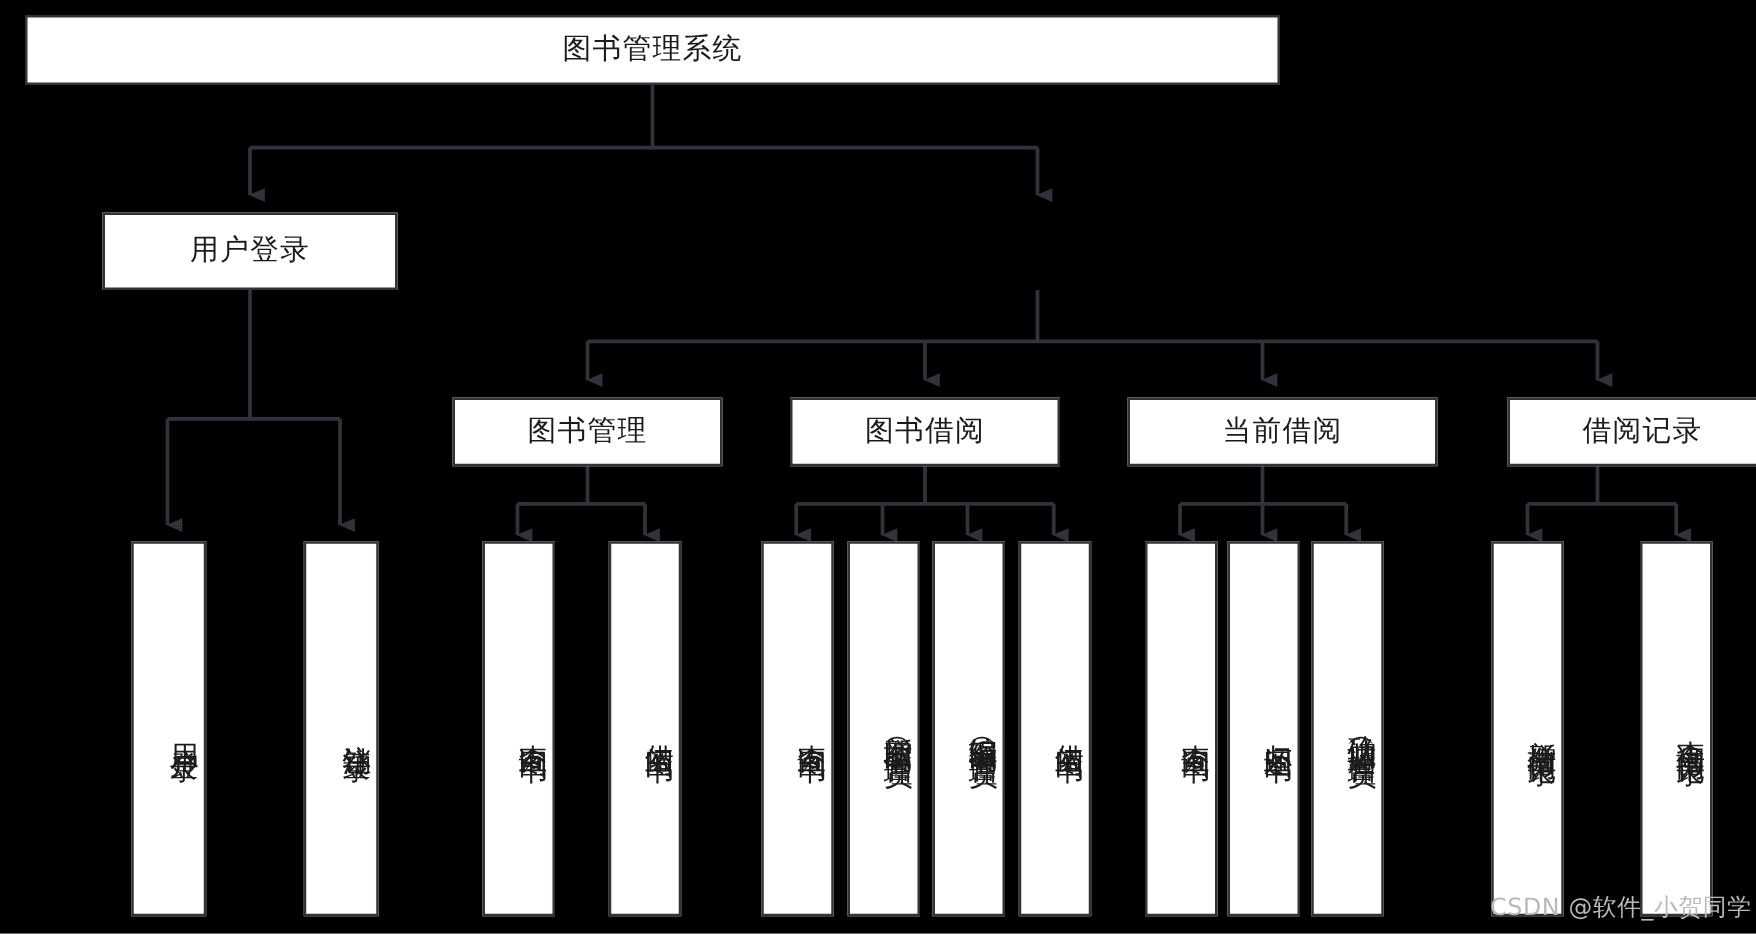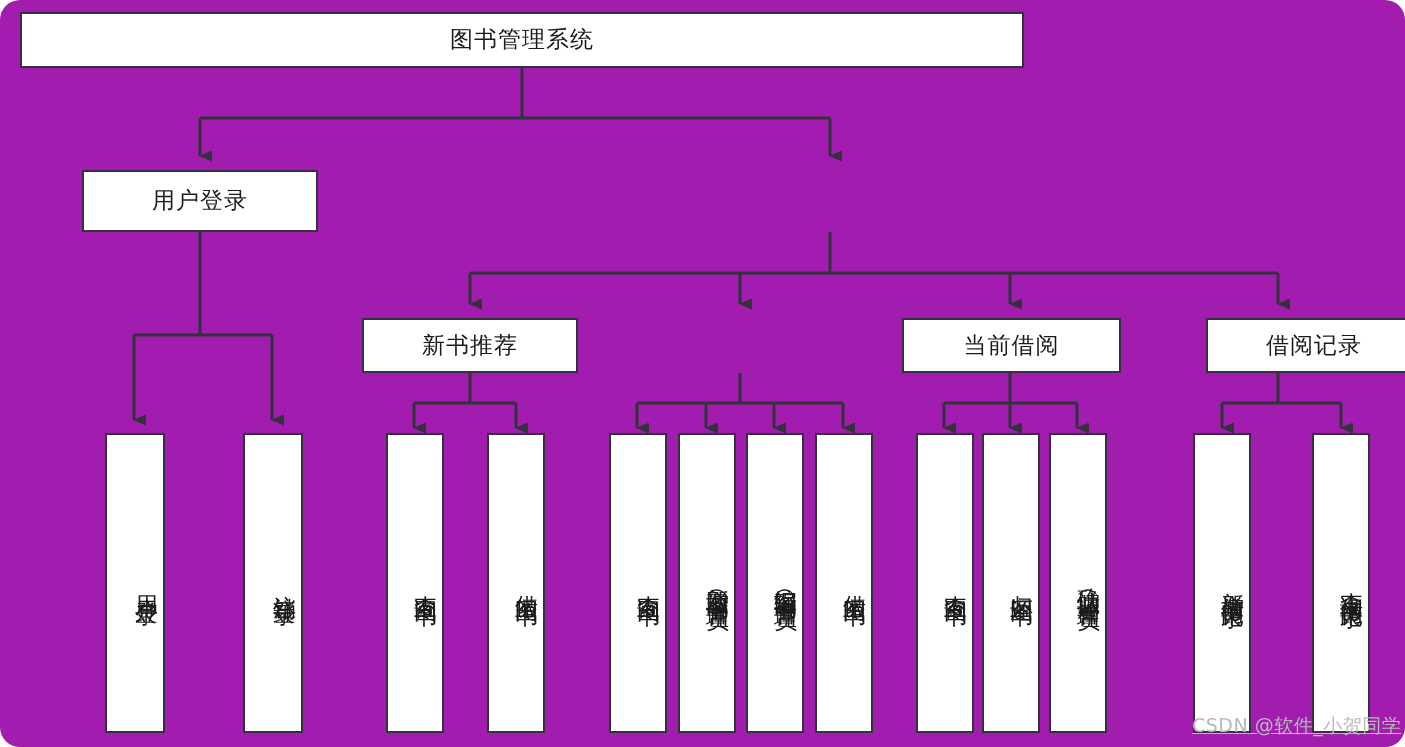--- a/index.html
+++ b/index.html
@@ -7,23 +7,22 @@
     padding: 0;
     background: #ffffff;
   }
   body {
     font-family: "DejaVu Sans", "Liberation Sans", sans-serif;
   }
   #canvas {
     position: relative;
     width: 1405px;
     height: 747px;
-    background: #a21caf;
+    background: #000000;
     overflow: hidden;
-    border-radius: 20px;
   }
   .node {
     position: absolute;
     box-sizing: border-box;
     background: #ffffff;
     border: 2.5px solid #32323a;
     display: flex;
     align-items: center;
     justify-content: center;
     color: #1b1b1b;
@@ -56,21 +55,20 @@
     width: 1405px;
     height: 747px;
     pointer-events: none;
   }
   .watermark {
     position: absolute;
     font-size: 19px;
     color: #b9b9bd;
     letter-spacing: 0.5px;
     white-space: nowrap;
-    text-decoration: underline;
   }
 </style>
 </head>
 <body>
 
 <div id="canvas">
 
   <svg class="links" viewBox="0 0 1405 747">
     <defs>
       <marker id="arrow" viewBox="0 0 12 14" refX="6" refY="13" markerWidth="11" markerHeight="13" orient="auto-start-reverse" markerUnits="userSpaceOnUse">
@@ -124,23 +122,26 @@
 
   <div class="node horizontal" style="left:20px; top:12px; width:1004px; height:56px;">
     <span>图书管理系统</span>
   </div>
 
   <div class="node horizontal" style="left:82px; top:170px; width:236px; height:62px;">
     <span>用户登录</span>
   </div>
 
   <div class="node horizontal" style="left:362px; top:318px; width:216px; height:55px;">
-    <span>新书推荐</span>
+    <span>图书管理</span>
   </div>
-  <div class="node horizontal" style="left:902px; top:318px; width:219px; height:55px;">
+  <div class="node horizontal" style="left:632px; top:318px; width:216px; height:55px;">
+    <span>图书借阅</span>
+  </div>
+  <div class="node horizontal" style="left:902px; top:318px; width:248px; height:55px;">
     <span>当前借阅</span>
   </div>
   <div class="node horizontal" style="left:1170px; top:318px; width:216px; height:55px;margin-left:36px;">
     <span>借阅记录</span>
   </div>
 
   <div class="node vertical" style="left:105px; top:433px; width:60px; height:300px;">
     <span class="vlabel">用户登录</span>
   </div>
   <div class="node vertical" style="left:243px; top:433px; width:60px; height:300px;">

